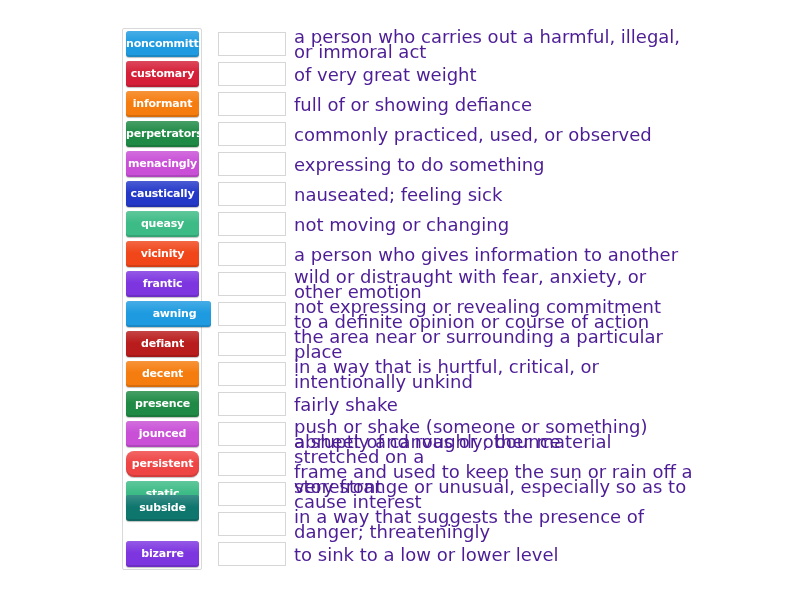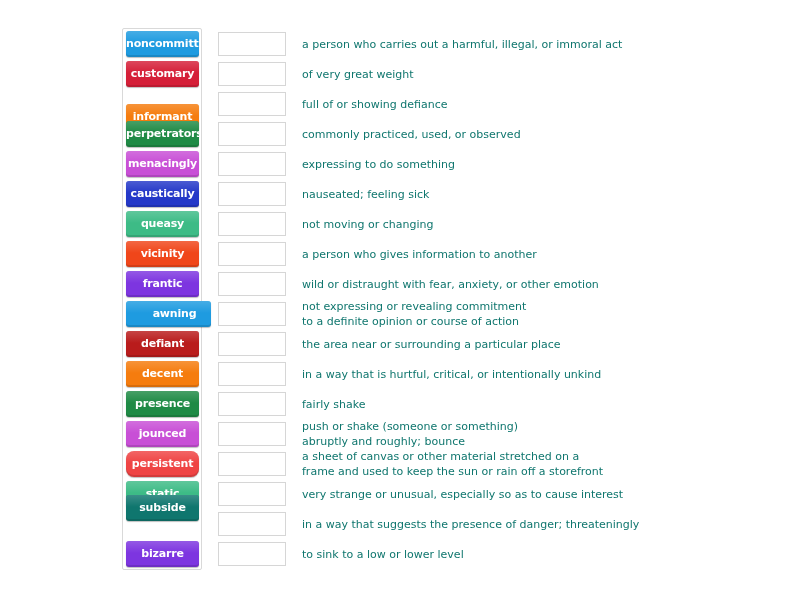--- a/index.html
+++ b/index.html
@@ -60,39 +60,38 @@
       width: 68px;
       height: 24px;
       border: 1px solid #d6d6d6;
       background: #ffffff;
       box-sizing: border-box;
     }
     .definition {
       position: absolute;
       left: 294px;
       width: 400px;
-      font-size: 11px;
-      color: #0f766e;
+      font-size: 18px;
+      color: #4c1d95;
       line-height: 15px;
       display: flex;
       align-items: center;
       height: 30px;
       white-space: pre-line;
-      margin-left: 8px;
     }
   </style>
 </head>
 <body>
 
 <div class="stage">
   <div class="tile-panel"></div>
   <div id="tiles">
       <div class="tile" style="top: 31px; background: rgb(30, 155, 224);"><span>noncommittal</span></div>
       <div class="tile" style="top: 61px; background: rgb(213, 31, 56);"><span>customary</span></div>
-      <div class="tile" style="top: 104px; background: rgb(245, 124, 14);"><span>informant</span></div>
+      <div class="tile" style="top: 91px; background: rgb(245, 124, 14);"><span>informant</span></div>
       <div class="tile" style="top: 121px; background: rgb(31, 138, 69);"><span>perpetrators</span></div>
       <div class="tile" style="top: 151px; background: rgb(200, 79, 214);"><span>menacingly</span></div>
       <div class="tile" style="top: 181px; background: rgb(36, 56, 200);"><span>caustically</span></div>
       <div class="tile" style="top: 211px; background: rgb(61, 187, 134);"><span>queasy</span></div>
       <div class="tile" style="top: 241px; background: rgb(240, 70, 26);"><span>vicinity</span></div>
       <div class="tile" style="top: 271px; background: rgb(125, 53, 224);"><span>frantic</span></div>
       <div class="tile" style="top: 301px; background: rgb(30, 155, 224); padding-left: 12px;"><span>awning</span></div>
       <div class="tile" style="top: 331px; background: #b91c1c;"><span>defiant</span></div>
       <div class="tile" style="top: 361px; background: rgb(245, 124, 14);"><span>decent</span></div>
       <div class="tile" style="top: 391px; background: rgb(31, 138, 69);"><span>presence</span></div>
@@ -120,21 +119,21 @@
       <div class="dropbox" style="top: 242px;"></div>
       <div class="definition" style="top: 239px;">a person who gives information to another</div>
       <div class="dropbox" style="top: 272px;"></div>
       <div class="definition" style="top: 269px;">wild or distraught with fear, anxiety, or other emotion</div>
       <div class="dropbox" style="top: 302px;"></div>
       <div class="definition" style="top: 299px;">not expressing or revealing commitment
 to a definite opinion or course of action</div>
       <div class="dropbox" style="top: 332px;"></div>
       <div class="definition" style="top: 329px;">the area near or surrounding a particular place</div>
       <div class="dropbox" style="top: 362px;"></div>
-      <div class="definition" style="top: 359px; text-align: center;">in a way that is hurtful, critical, or intentionally unkind</div>
+      <div class="definition" style="top: 359px;">in a way that is hurtful, critical, or intentionally unkind</div>
       <div class="dropbox" style="top: 392px;"></div>
       <div class="definition" style="top: 389px;">fairly shake</div>
       <div class="dropbox" style="top: 422px;"></div>
       <div class="definition" style="top: 419px;">push or shake (someone or something)
 abruptly and roughly; bounce</div>
       <div class="dropbox" style="top: 452px;"></div>
       <div class="definition" style="top: 449px;">a sheet of canvas or other material stretched on a
 frame and used to keep the sun or rain off a storefront</div>
       <div class="dropbox" style="top: 482px;"></div>
       <div class="definition" style="top: 479px;">very strange or unusual, especially so as to cause interest</div>

